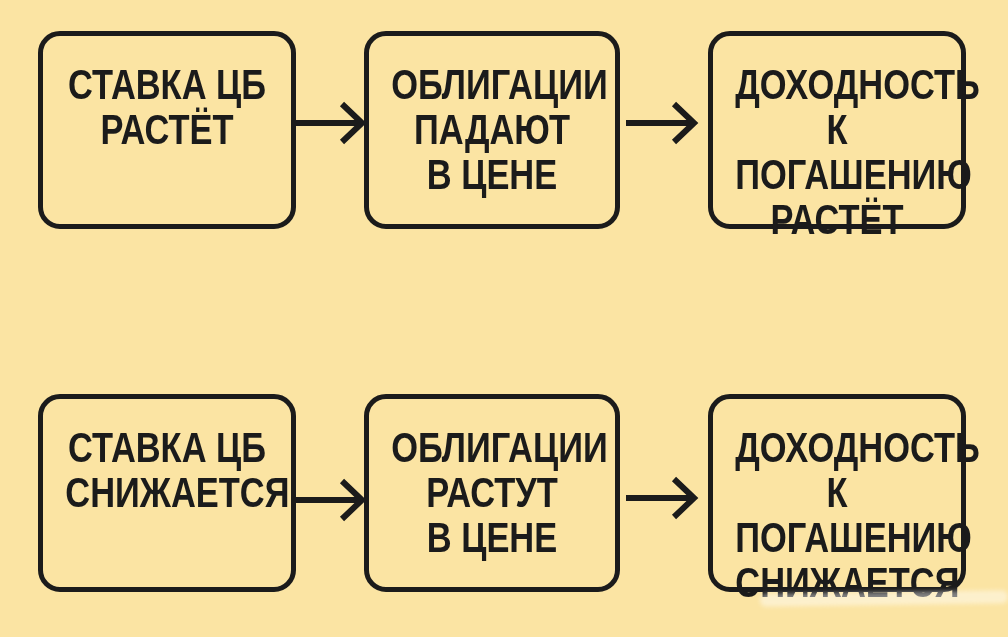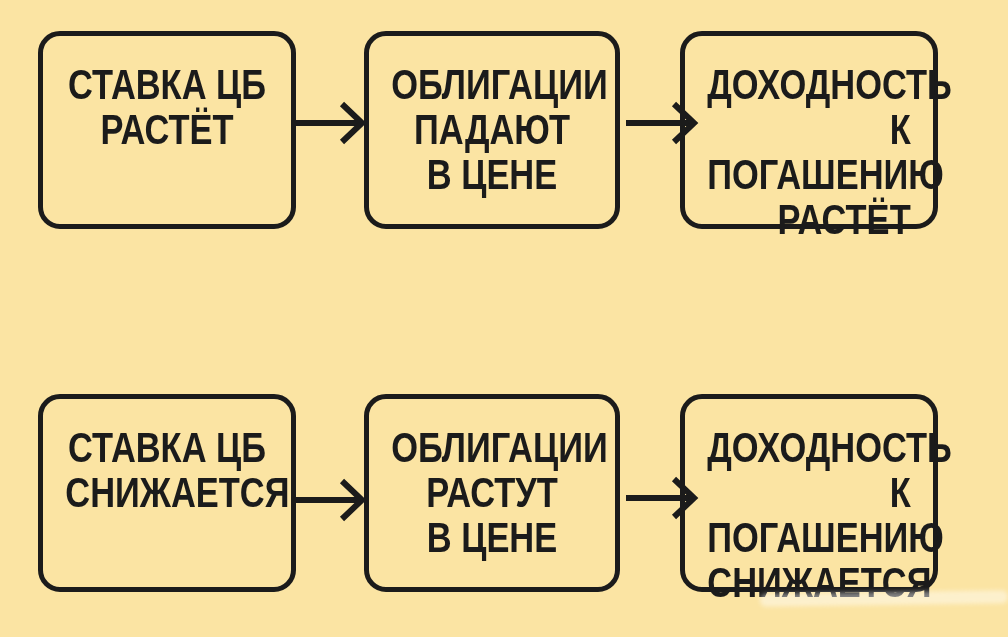--- a/index.html
+++ b/index.html
@@ -25,21 +25,21 @@
     border: 5px solid var(--ink);
     border-radius: 22px;
     padding-top: 26px;
     text-align: center;
     background: transparent;
   }
   .row1 { top: 31px; }
   .row2 { top: 394px; }
   .col1 { left: 38px; }
   .col2 { left: 364px; width: 256px; }
-  .col3 { left: 680px; text-align: right; }
+  .col3 { left: 708px; }
   .box-text {
     white-space: pre-line;
     font-weight: 700;
     font-size: 42px;
     line-height: 45px;
     color: var(--ink);
     letter-spacing: 0px;
     transform: scaleX(0.82);
     transform-origin: 50% 0;
   }

